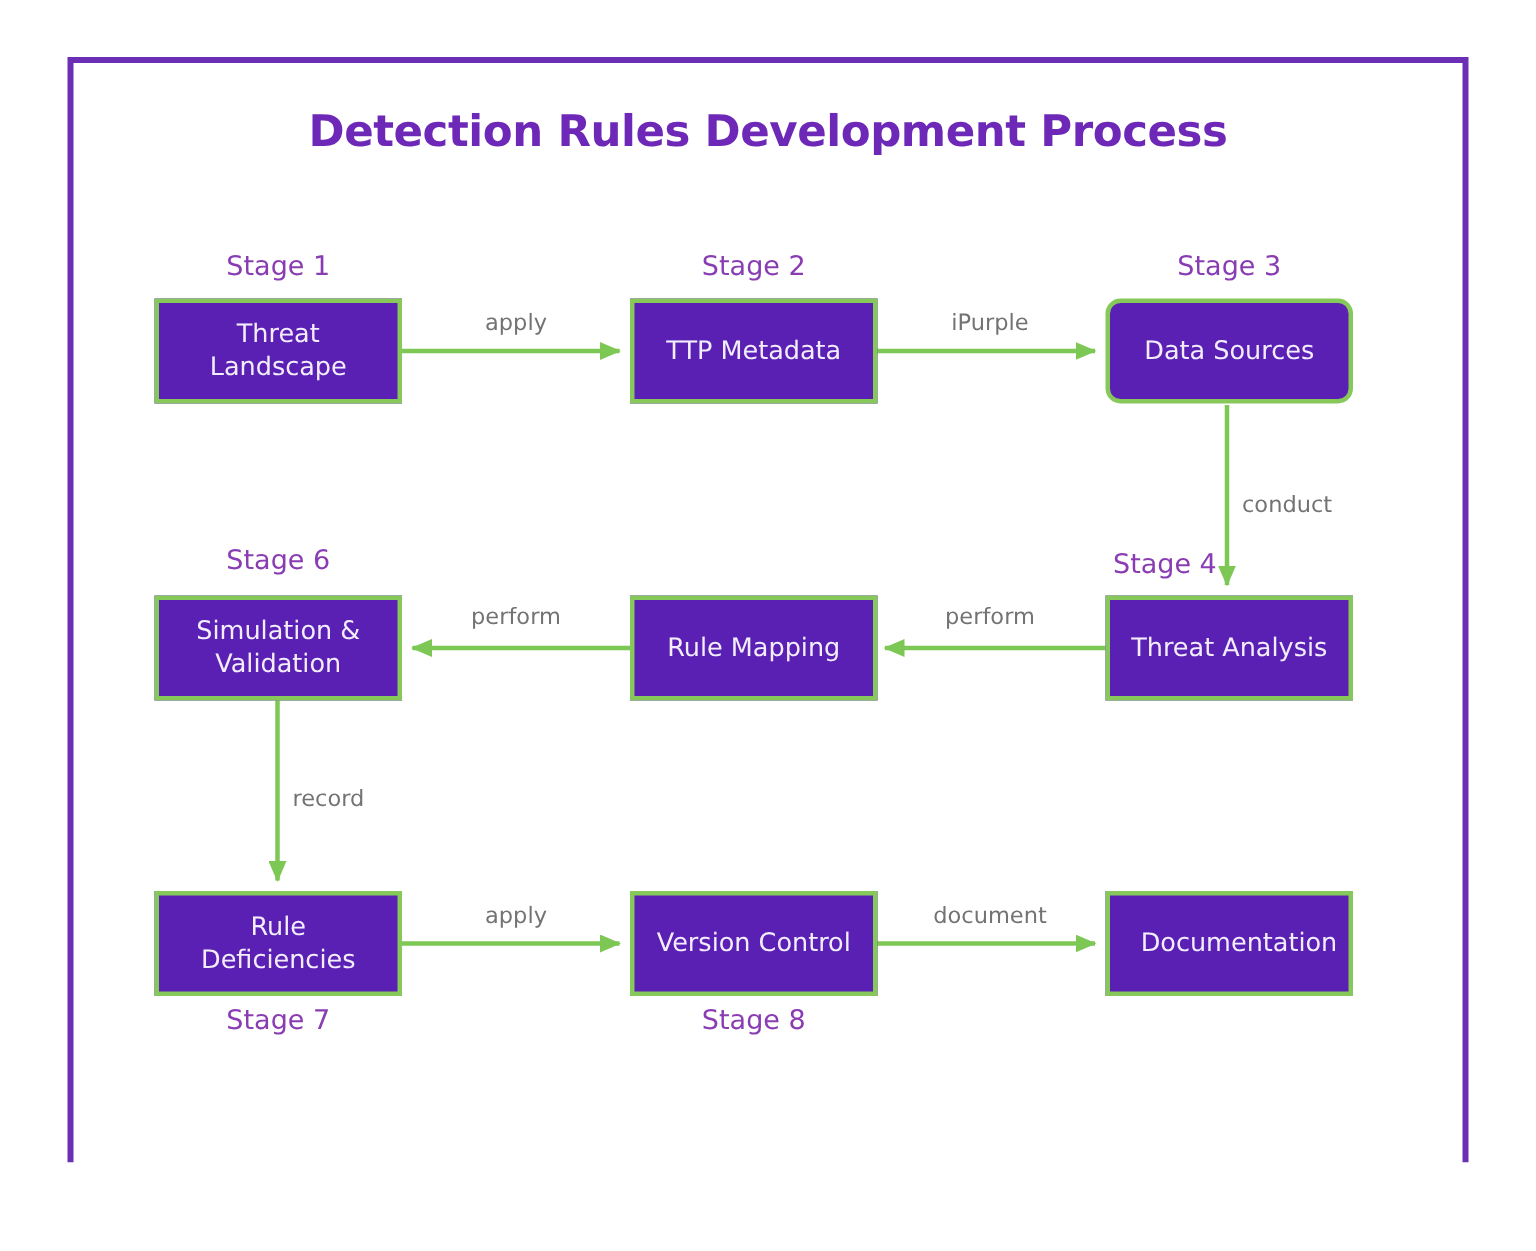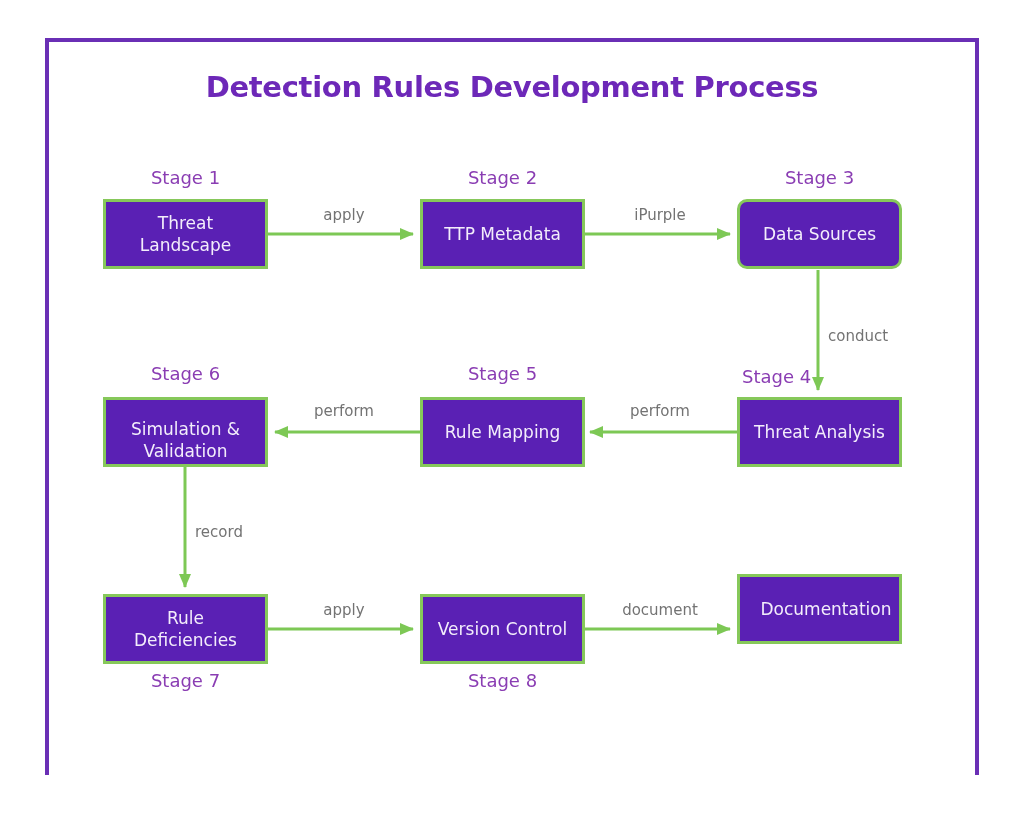--- a/index.html
+++ b/index.html
@@ -35,24 +35,24 @@
     position:absolute; top:744px; right:60px;
     color:#5b2aa8; font-size:17px; font-weight:bold;
     font-variant:small-caps; letter-spacing:1.5px;
   }
   
   .b1 { left:103px; top:199px;text-align:center; }
   .b2 { left:420px; top:199px; }
   .b3 { left:737px; top:199px;border-radius:10px; }
   .b4 { left:737px; top:397px; }
   .b5 { left:420px; top:397px; }
-  .b6 { left:103px; top:397px;align-items:flex-end; }
+  .b6 { left:103px; top:397px; }
   .b7 { left:103px; top:594px; }
   .b8 { left:420px; top:594px; }
-  .b9 { left:737px; top:574px;padding-left:23px; }
+  .b9 { left:737px; top:594px;padding-left:23px; }
   
   .l1 { left:103px; top:167px; }
   .l2 { left:420px; top:167px; }
   .l3 { left:737px; top:167px; }
   .l4 { left:742px; top:366px; }
   .l5 { left:420px; top:363px; }
   .l6 { left:103px; top:363px; }
   .l7 { left:103px; top:670px; }
   .l8 { left:420px; top:670px; }
   .l9 { left:737px; top:670px; }
@@ -89,21 +89,20 @@
       <line x1="185" y1="467" x2="185" y2="587" marker-end="url(#ah)"></line>
       <line x1="268" y1="629" x2="413" y2="629" marker-end="url(#ah)"></line>
       <line x1="583" y1="629" x2="730" y2="629" marker-end="url(#ah)"></line>
     </g>
   </svg>
 
   <div class="stage-label centered l1">Stage 1</div>
   <div class="stage-label centered l2">Stage 2</div>
   <div class="stage-label centered l3">Stage 3</div>
   <div class="stage-label l4">Stage 4</div>
-  <div class="stage-label centered l5">Stage 5</div>
   <div class="stage-label centered l6">Stage 6</div>
   <div class="stage-label centered l7">Stage 7</div>
   <div class="stage-label centered l8">Stage 8</div>
 
   <div class="stage-box b1">
       <span>Threat Landscape</span>
     </div>
   <div class="stage-box b2">
       <span>TTP Metadata</span>
     </div>

